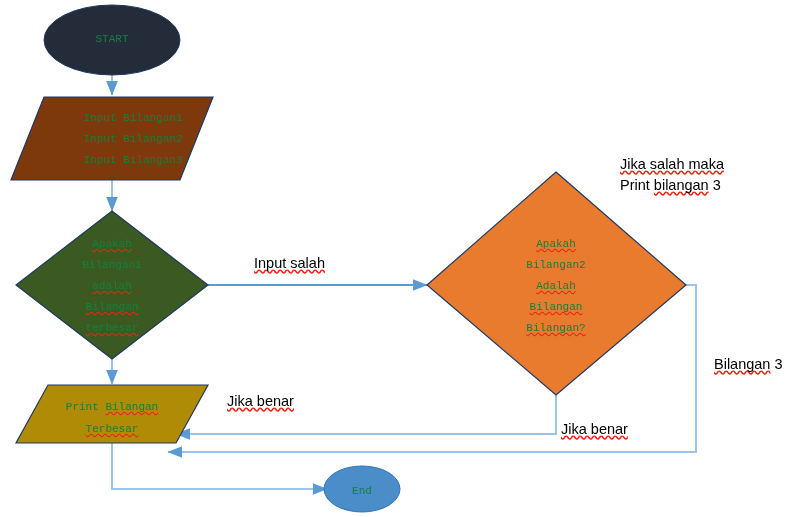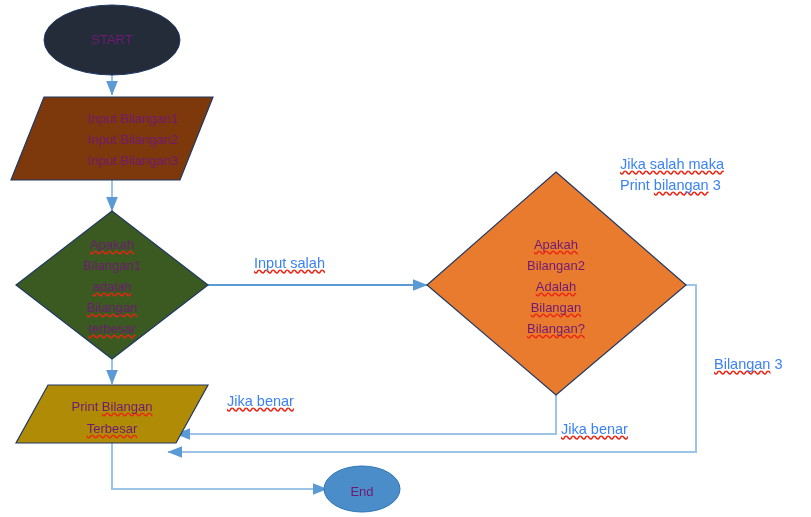--- a/index.html
+++ b/index.html
@@ -20,32 +20,32 @@
   }
   #canvas svg.layer {
     position: absolute;
     left: 0;
     top: 0;
     width: 811px;
     height: 517px;
   }
   .node-label {
     position: absolute;
-    color: #701a75;
-    font-family: Liberation Sans, sans-serif;
-    font-size: 13px;
+    color: #15803d;
+    font-family: Liberation Mono, monospace;
+    font-size: 11px;
     line-height: 19px;
     text-align: center;
     white-space: pre-line;
     pointer-events: none;
   }
   .node-label.left-align { text-align: center; }
   .edge-label {
     position: absolute;
-    color: #3b82f6;
+    color: #000000;
     font-family: "Liberation Sans", sans-serif;
     font-size: 14.5px;
     line-height: 20px;
     text-align: left;
     white-space: pre-line;
   }
   
   .sp {
     text-decoration: underline wavy #ee2211;
     text-decoration-skip-ink: none;

